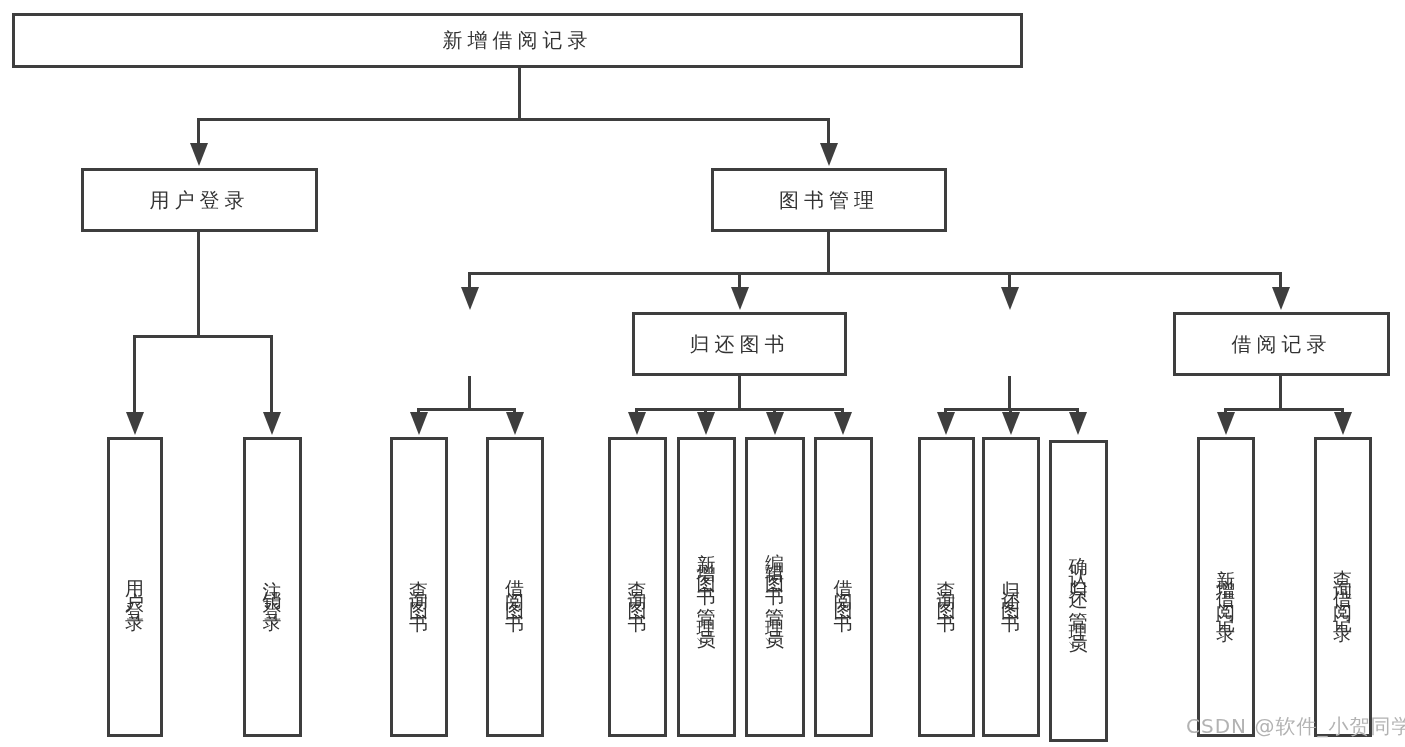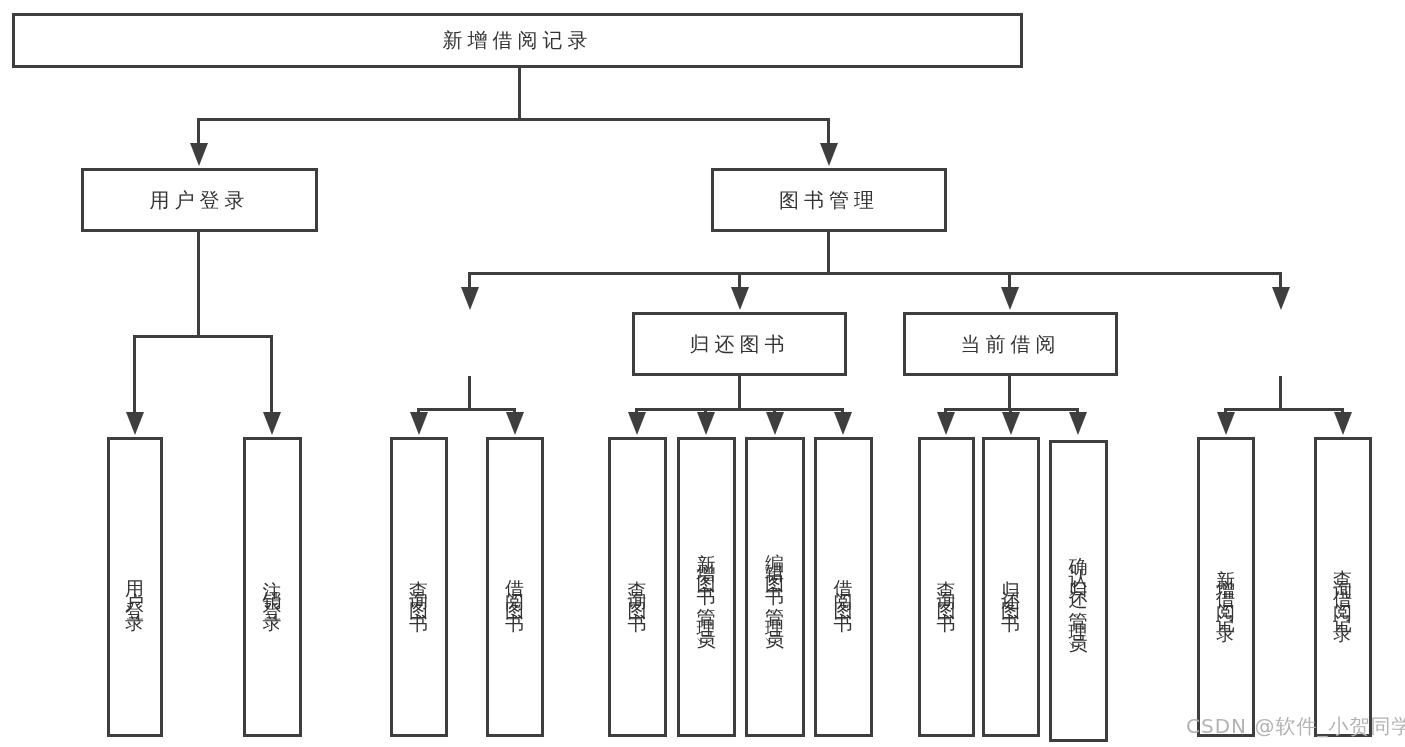--- a/index.html
+++ b/index.html
@@ -127,22 +127,22 @@
   <div class="node" style="left:81px;top:168px;width:237px;height:64px">
     <span class="lbl">用户登录</span>
   </div>
   <div class="node" style="left:711px;top:168px;width:236px;height:64px">
     <span class="lbl">图书管理</span>
   </div>
 
   <div class="node" style="left:632px;top:312px;width:215px;height:64px">
     <span class="lbl">归还图书</span>
   </div>
-  <div class="node" style="left:903px;top:312px;width:215px;height:64px">
-    <span class="lbl">当前借阅</span>
+  <div class="node" style="left:1173px;top:312px;width:217px;height:64px">
+    <span class="lbl">借阅记录</span>
   </div>
 
   <div class="node vnode" style="left:107px;top:437px;width:56px;height:300px">
     <span class="lbl">用户登录</span>
   </div>
   <div class="node vnode" style="left:243px;top:437px;width:59px;height:300px">
     <span class="lbl">注销登录</span>
   </div>
 
   <div class="node vnode" style="left:390px;top:437px;width:58px;height:300px">

